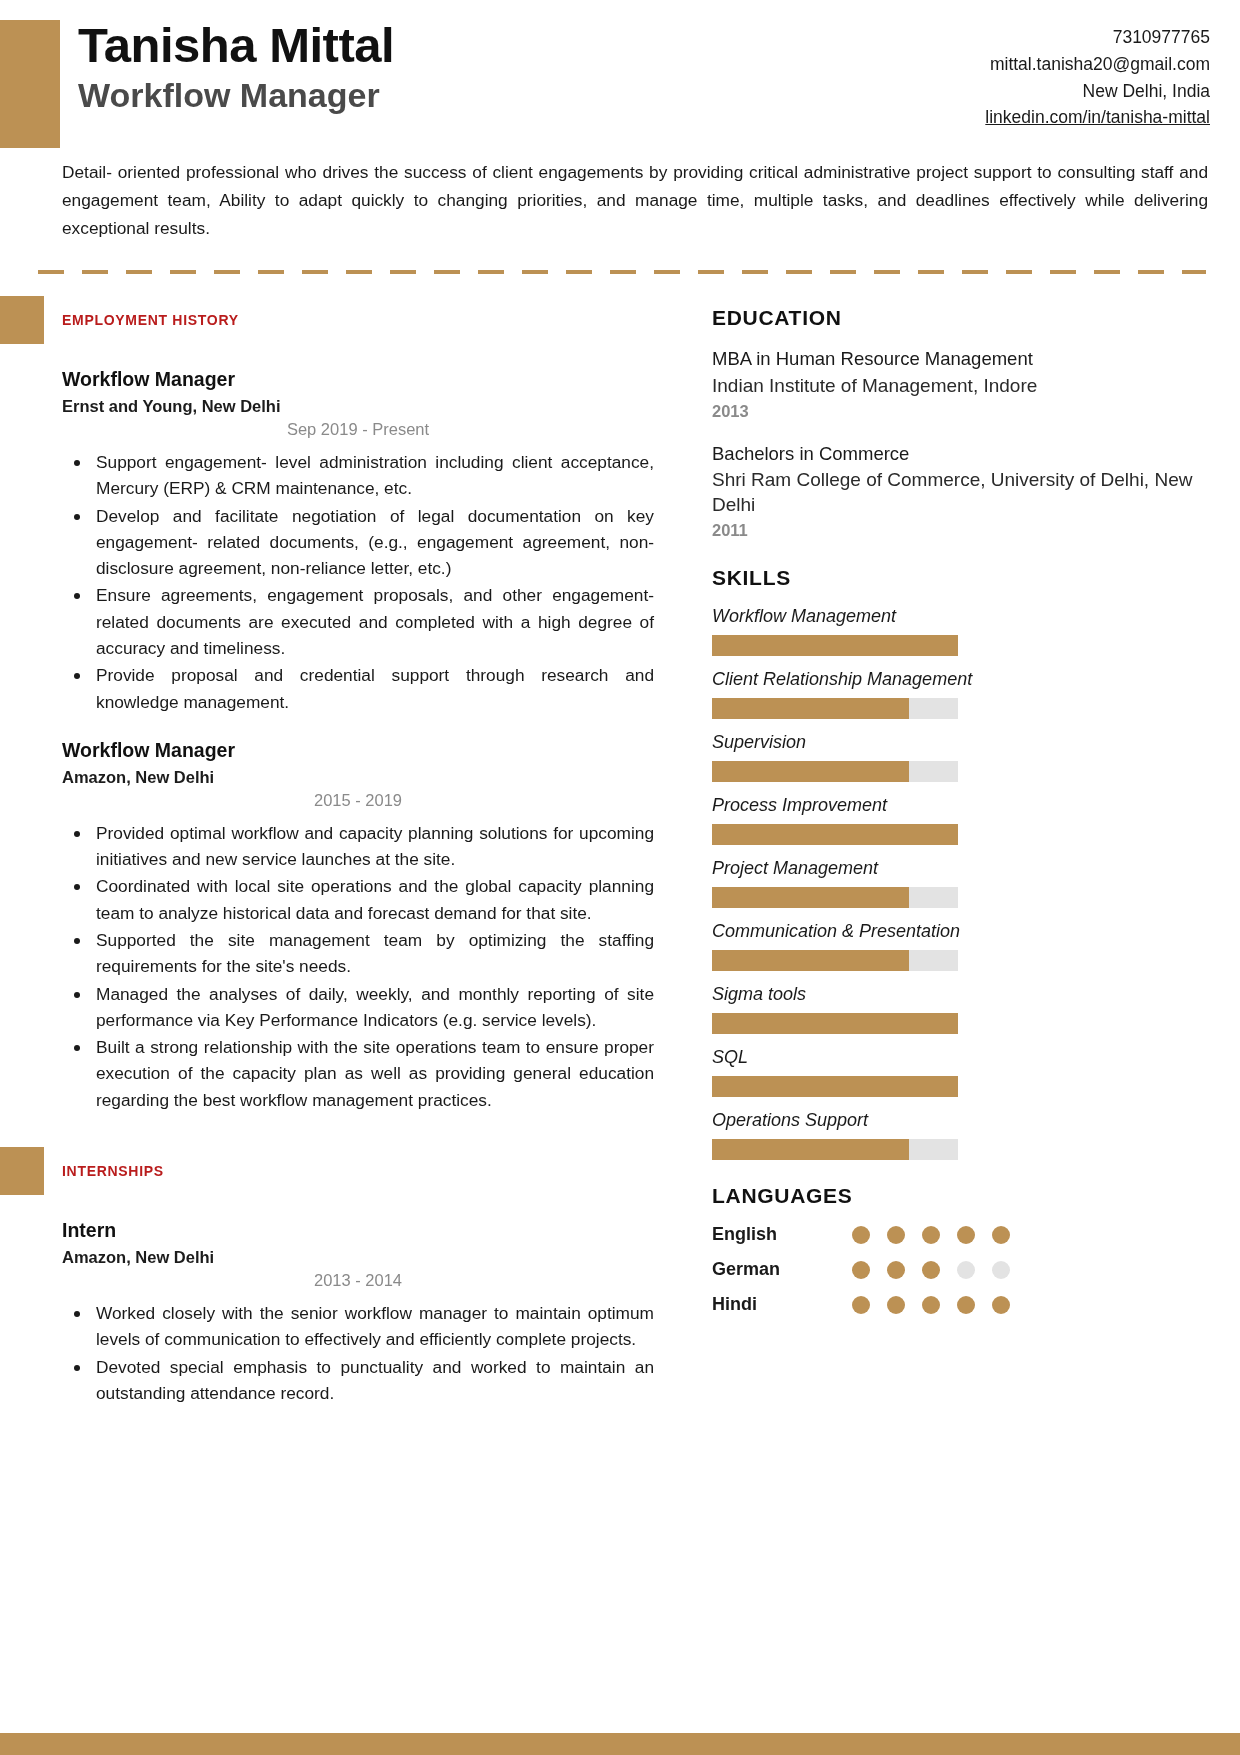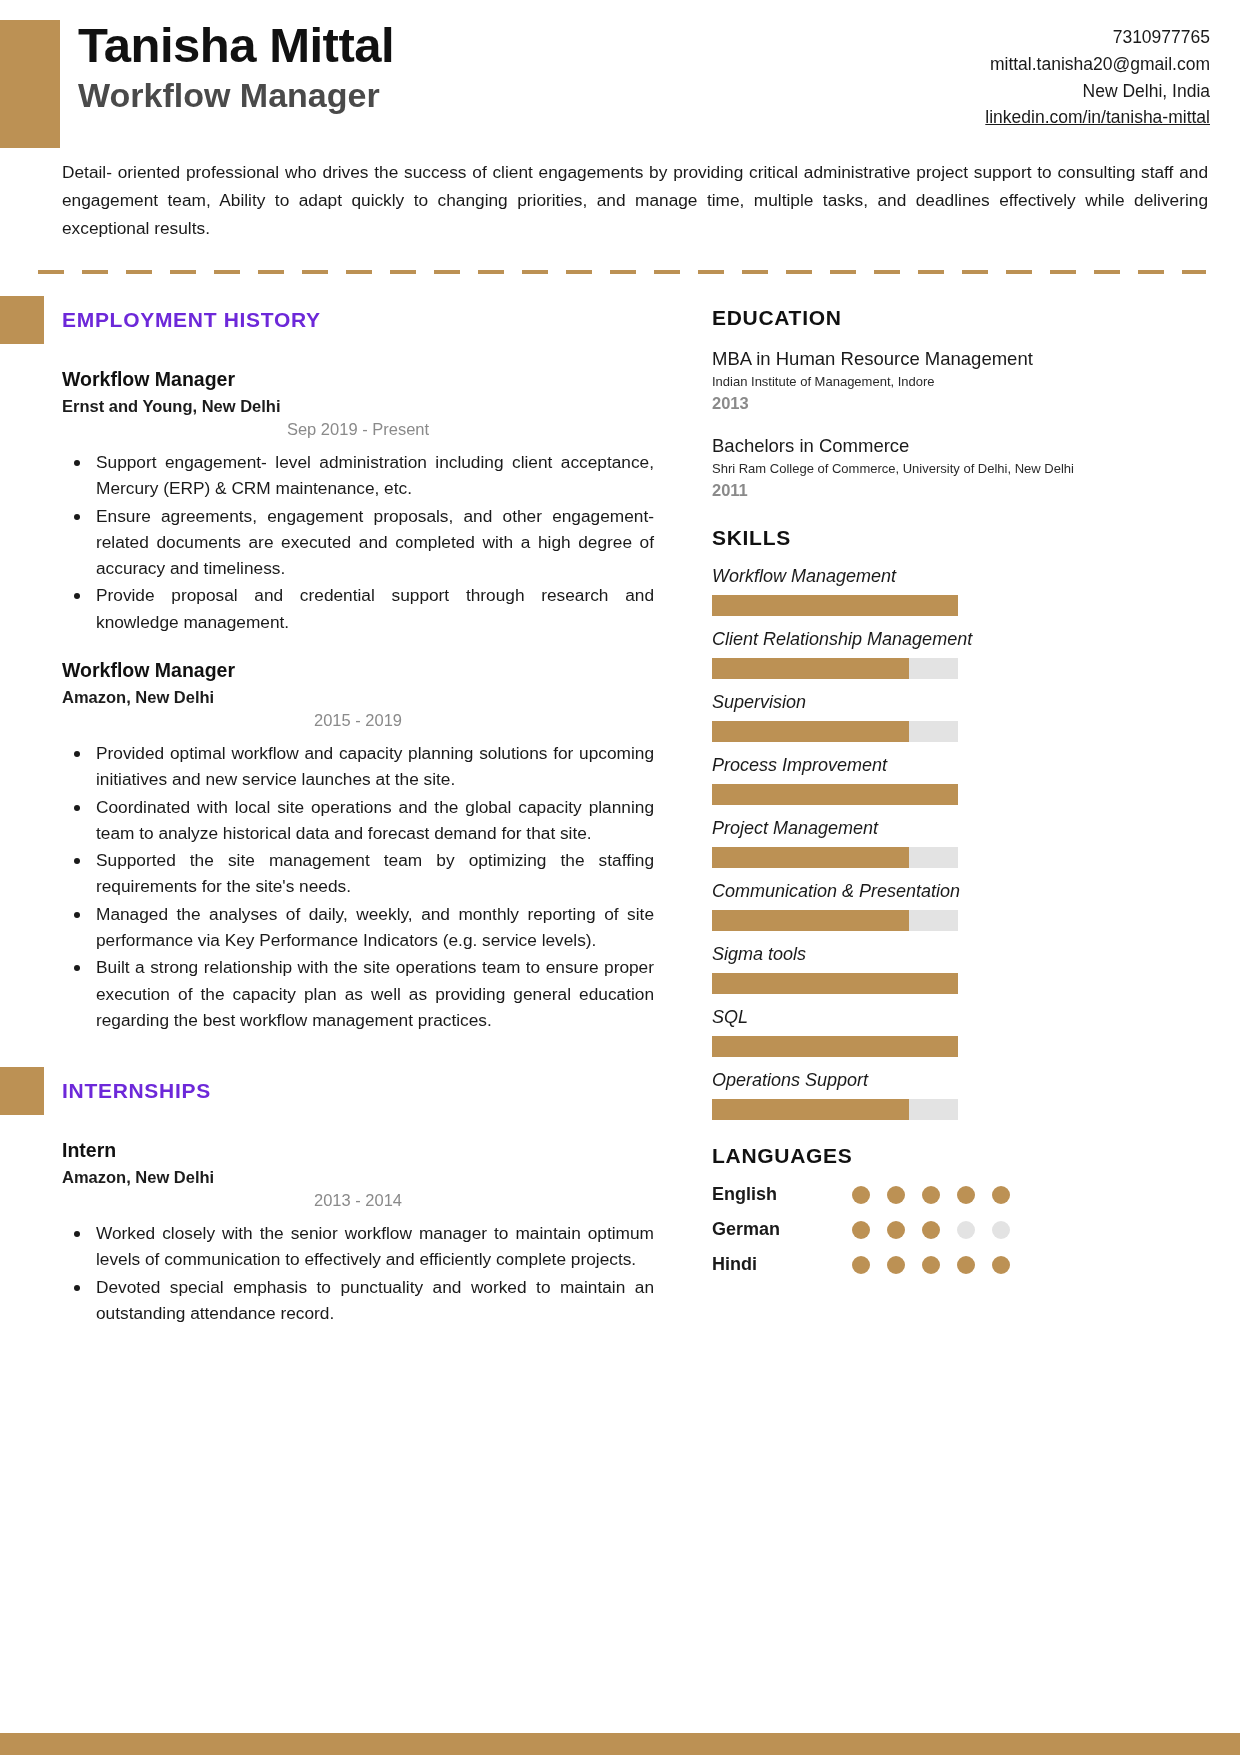--- a/index.html
+++ b/index.html
@@ -108,24 +108,24 @@
   }
   .sec-head-left .bar {
     position: absolute;
     left: 0;
     top: 0;
     width: 44px;
     height: 48px;
     background: #bc9154;
   }
   .sec-head-left .txt {
-    font-size: 21px;
+    font-size: 14px;
     font-weight: bold;
     letter-spacing: 0.7px;
-    color: #6d28d9;
+    color: #b91c1c;
   }
 
   .left-content { padding-left: 62px; padding-right: 58px; }
 
   .job { margin-top: 24px; }
   .job-title {
     font-size: 19.5px;
     font-weight: bold;
     color: #111111;
     margin-bottom: 6px;
@@ -176,21 +176,21 @@
     margin-bottom: 16px;
   }
   .edu-block { margin-bottom: 20px; }
   .edu-degree {
     font-size: 18.5px;
     line-height: 1.38;
     color: #1a1a1a;
     margin-bottom: 2px;
   }
   .edu-school {
-    font-size: 13px;
+    font-size: 19px;
     line-height: 1.28;
     color: #2a2a2a;
     margin-bottom: 4px;
   }
   .edu-year {
     font-size: 16.5px;
     font-weight: bold;
     color: #8a8a8a;
   }
 
@@ -277,20 +277,21 @@
       </div>
 
       <div class="left-content">
 
         <div class="job">
           <div class="job-title">Workflow Manager</div>
           <div class="job-company">Ernst and Young, New Delhi</div>
           <div class="job-dates">Sep 2019 - Present</div>
           <ul class="bullets">
             <li>Support engagement- level administration including client acceptance, Mercury (ERP) &amp; CRM maintenance, etc.</li>
+            <li>Develop and facilitate negotiation of legal documentation on key engagement- related documents, (e.g., engagement agreement, non-disclosure agreement, non-reliance letter, etc.)</li>
             <li>Ensure agreements, engagement proposals, and other engagement-related documents are executed and completed with a high degree of accuracy and timeliness.</li>
             <li>Provide proposal and credential support through research and knowledge management.</li>
           </ul>
         </div>
 
         <div class="job">
           <div class="job-title">Workflow Manager</div>
           <div class="job-company">Amazon, New Delhi</div>
           <div class="job-dates">2015 - 2019</div>
           <ul class="bullets">

